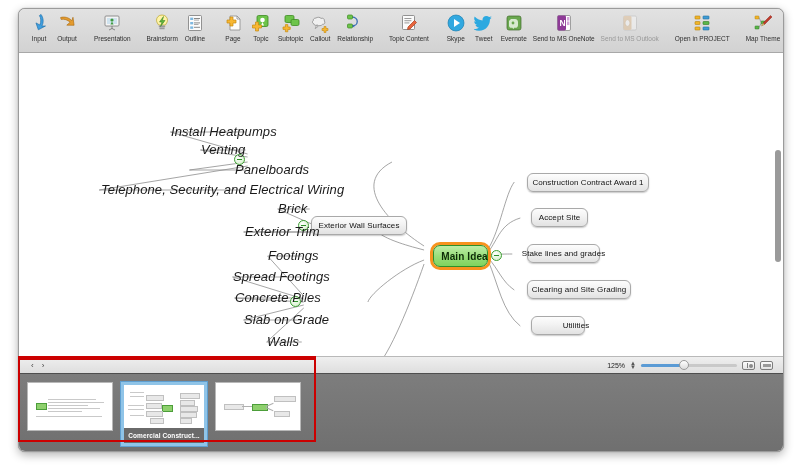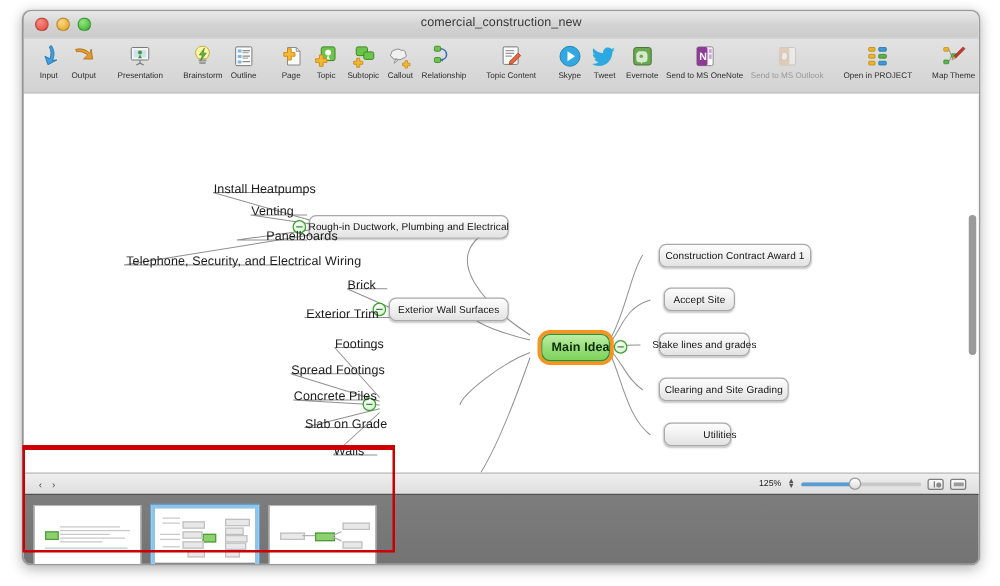--- a/index.html
+++ b/index.html
@@ -146,24 +146,25 @@
     border: 1.5px solid #2f8f2a;
     border-radius: 7px;
     font-weight: bold;
     font-size: 10px;
     color: #0d2c07;
     box-shadow: 0 0 0 3px #f7931e, 0 1px 2px rgba(0,0,0,0.25);
     padding-left: 16px;
   }
   .leaf {
     position: absolute;
-    font-size: 10px;
+    font-size: 13px;
     color: #1a1a1a;
     white-space: nowrap;
     letter-spacing: 0.1px;
+    font-style: italic;
   }
   .collapse {
     position: absolute;
     width: 11px; height: 11px;
     border-radius: 50%;
     background: radial-gradient(circle at 35% 30%, #ffffff 0%, #e8f7e3 45%, #cfeec3 100%);
     border: 1.2px solid #3d9e33;
     box-sizing: border-box;
     display: flex;
     align-items: center;
@@ -346,28 +347,20 @@
     background: #9a9a9a;
   }
 </style>
 </head>
 <body>
 
 <div id="screen">
 
   <div class="window">
 
-    <div class="titlebar">
-      <div class="traffic">
-        <div class="dot red"></div>
-        <div class="dot yellow"></div>
-        <div class="dot green"></div>
-      </div>
-      <div class="title-text">comercial_construction_new</div>
-    </div>
 
     <div class="toolbar">
 
       <div class="tb-group">
         <div class="tb-item">
           <div class="tb-icon">
             <svg width="20" height="20" viewBox="0 0 20 20">
               <path d="M5 3 C9 3 13 5 15 9 L17 6 L16 14 L9 12 L13 10 C11 7 8 5 5 5 Z" fill="#3f9fe0" stroke="#1f6fa8" stroke-width="0.6" transform="rotate(55 10 9)"></path>
             </svg>
           </div>
@@ -634,37 +627,36 @@
             <path d="M284 245 L213 223 M213 223 L282 223"></path>
             <path d="M284 248 L215 244 M215 244 L282 244"></path>
             <path d="M284 251 L224 266 M224 266 L282 266"></path>
             <path d="M284 254 L247 288 M247 288 L282 288"></path>
           </g>
         </svg>
 
         <div class="node main" style="left:414px; top:191px; width:55px; height:22px;">Main Idea</div>
         <div class="collapse" style="left:472px; top:196px;"></div>
 
-        <div class="node" style="left:228px; top:96px; width:160px; height:19px;">Rough-in Ductwork, Plumbing and Electrical</div>
         <div class="collapse" style="left:215px; top:100px;"></div>
 
         <div class="node" style="left:292px; top:162px; width:96px; height:19px;">Exterior Wall Surfaces</div>
         <div class="collapse" style="left:279px; top:166px;"></div>
 
         <div class="collapse" style="left:271px; top:242px;"></div>
 
         <div class="node" style="left:508px; top:119px; width:122px; height:19px;">Construction Contract Award 1</div>
         <div class="node" style="left:512px; top:154px; width:57px; height:19px;">Accept Site</div>
         <div class="node" style="left:508px; top:190px; width:73px; height:19px;">Stake lines and grades</div>
         <div class="node" style="left:508px; top:226px; width:104px; height:19px;">Clearing and Site Grading</div>
         <div class="node" style="left:512px; top:262px; width:42px; height:19px;padding-left:44px;">Utilities</div>
 
         <div class="leaf" style="left:152px; top:70px;">Install Heatpumps</div>
         <div class="leaf" style="left:182px; top:88px;">Venting</div>
-        <div class="leaf" style="left:162px; top:108px;padding-left:32px;">Panelboards</div>
+        <div class="leaf" style="left:184px; top:108px;padding-left:32px;">Panelboards</div>
         <div class="leaf" style="left:82px; top:128px;">Telephone, Security, and Electrical Wiring</div>
 
         <div class="leaf" style="left:259px; top:147px;">Brick</div>
         <div class="leaf" style="left:226px; top:170px;">Exterior Trim</div>
 
         <div class="leaf" style="left:249px; top:194px;">Footings</div>
         <div class="leaf" style="left:214px; top:215px;">Spread Footings</div>
         <div class="leaf" style="left:216px; top:236px;">Concrete Piles</div>
         <div class="leaf" style="left:225px; top:258px;text-align:right;">Slab on Grade</div>
         <div class="leaf" style="left:248px; top:280px;">Walls</div>

